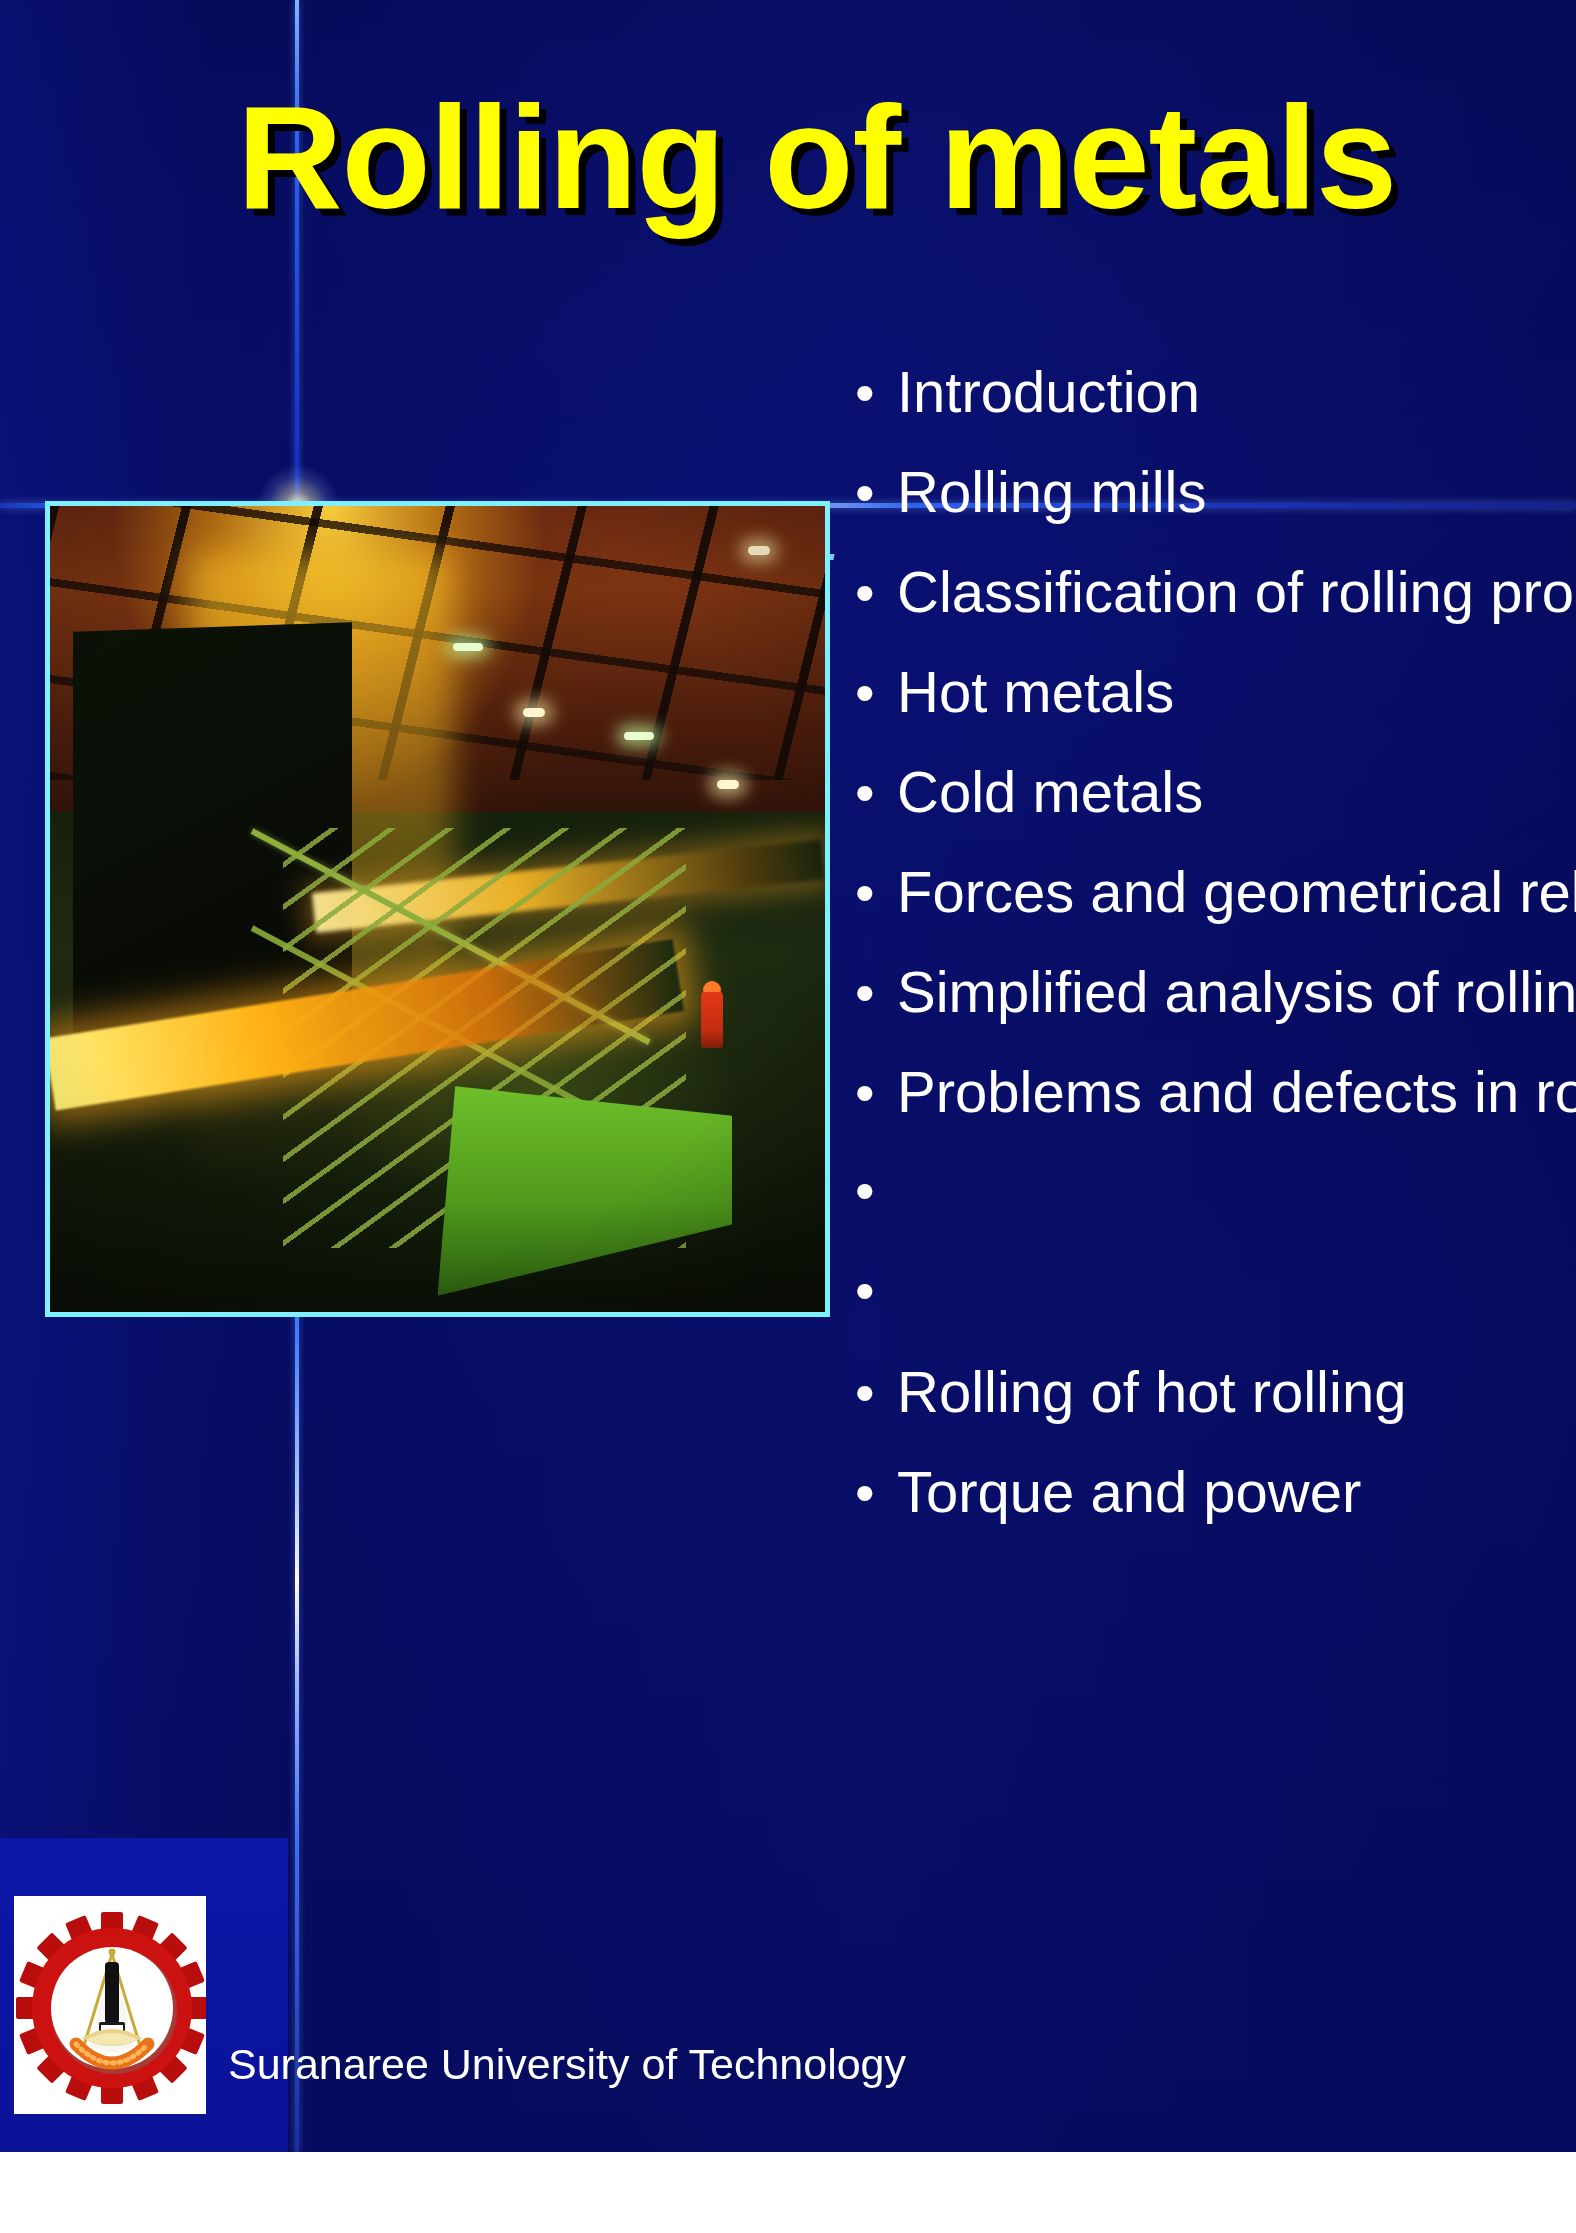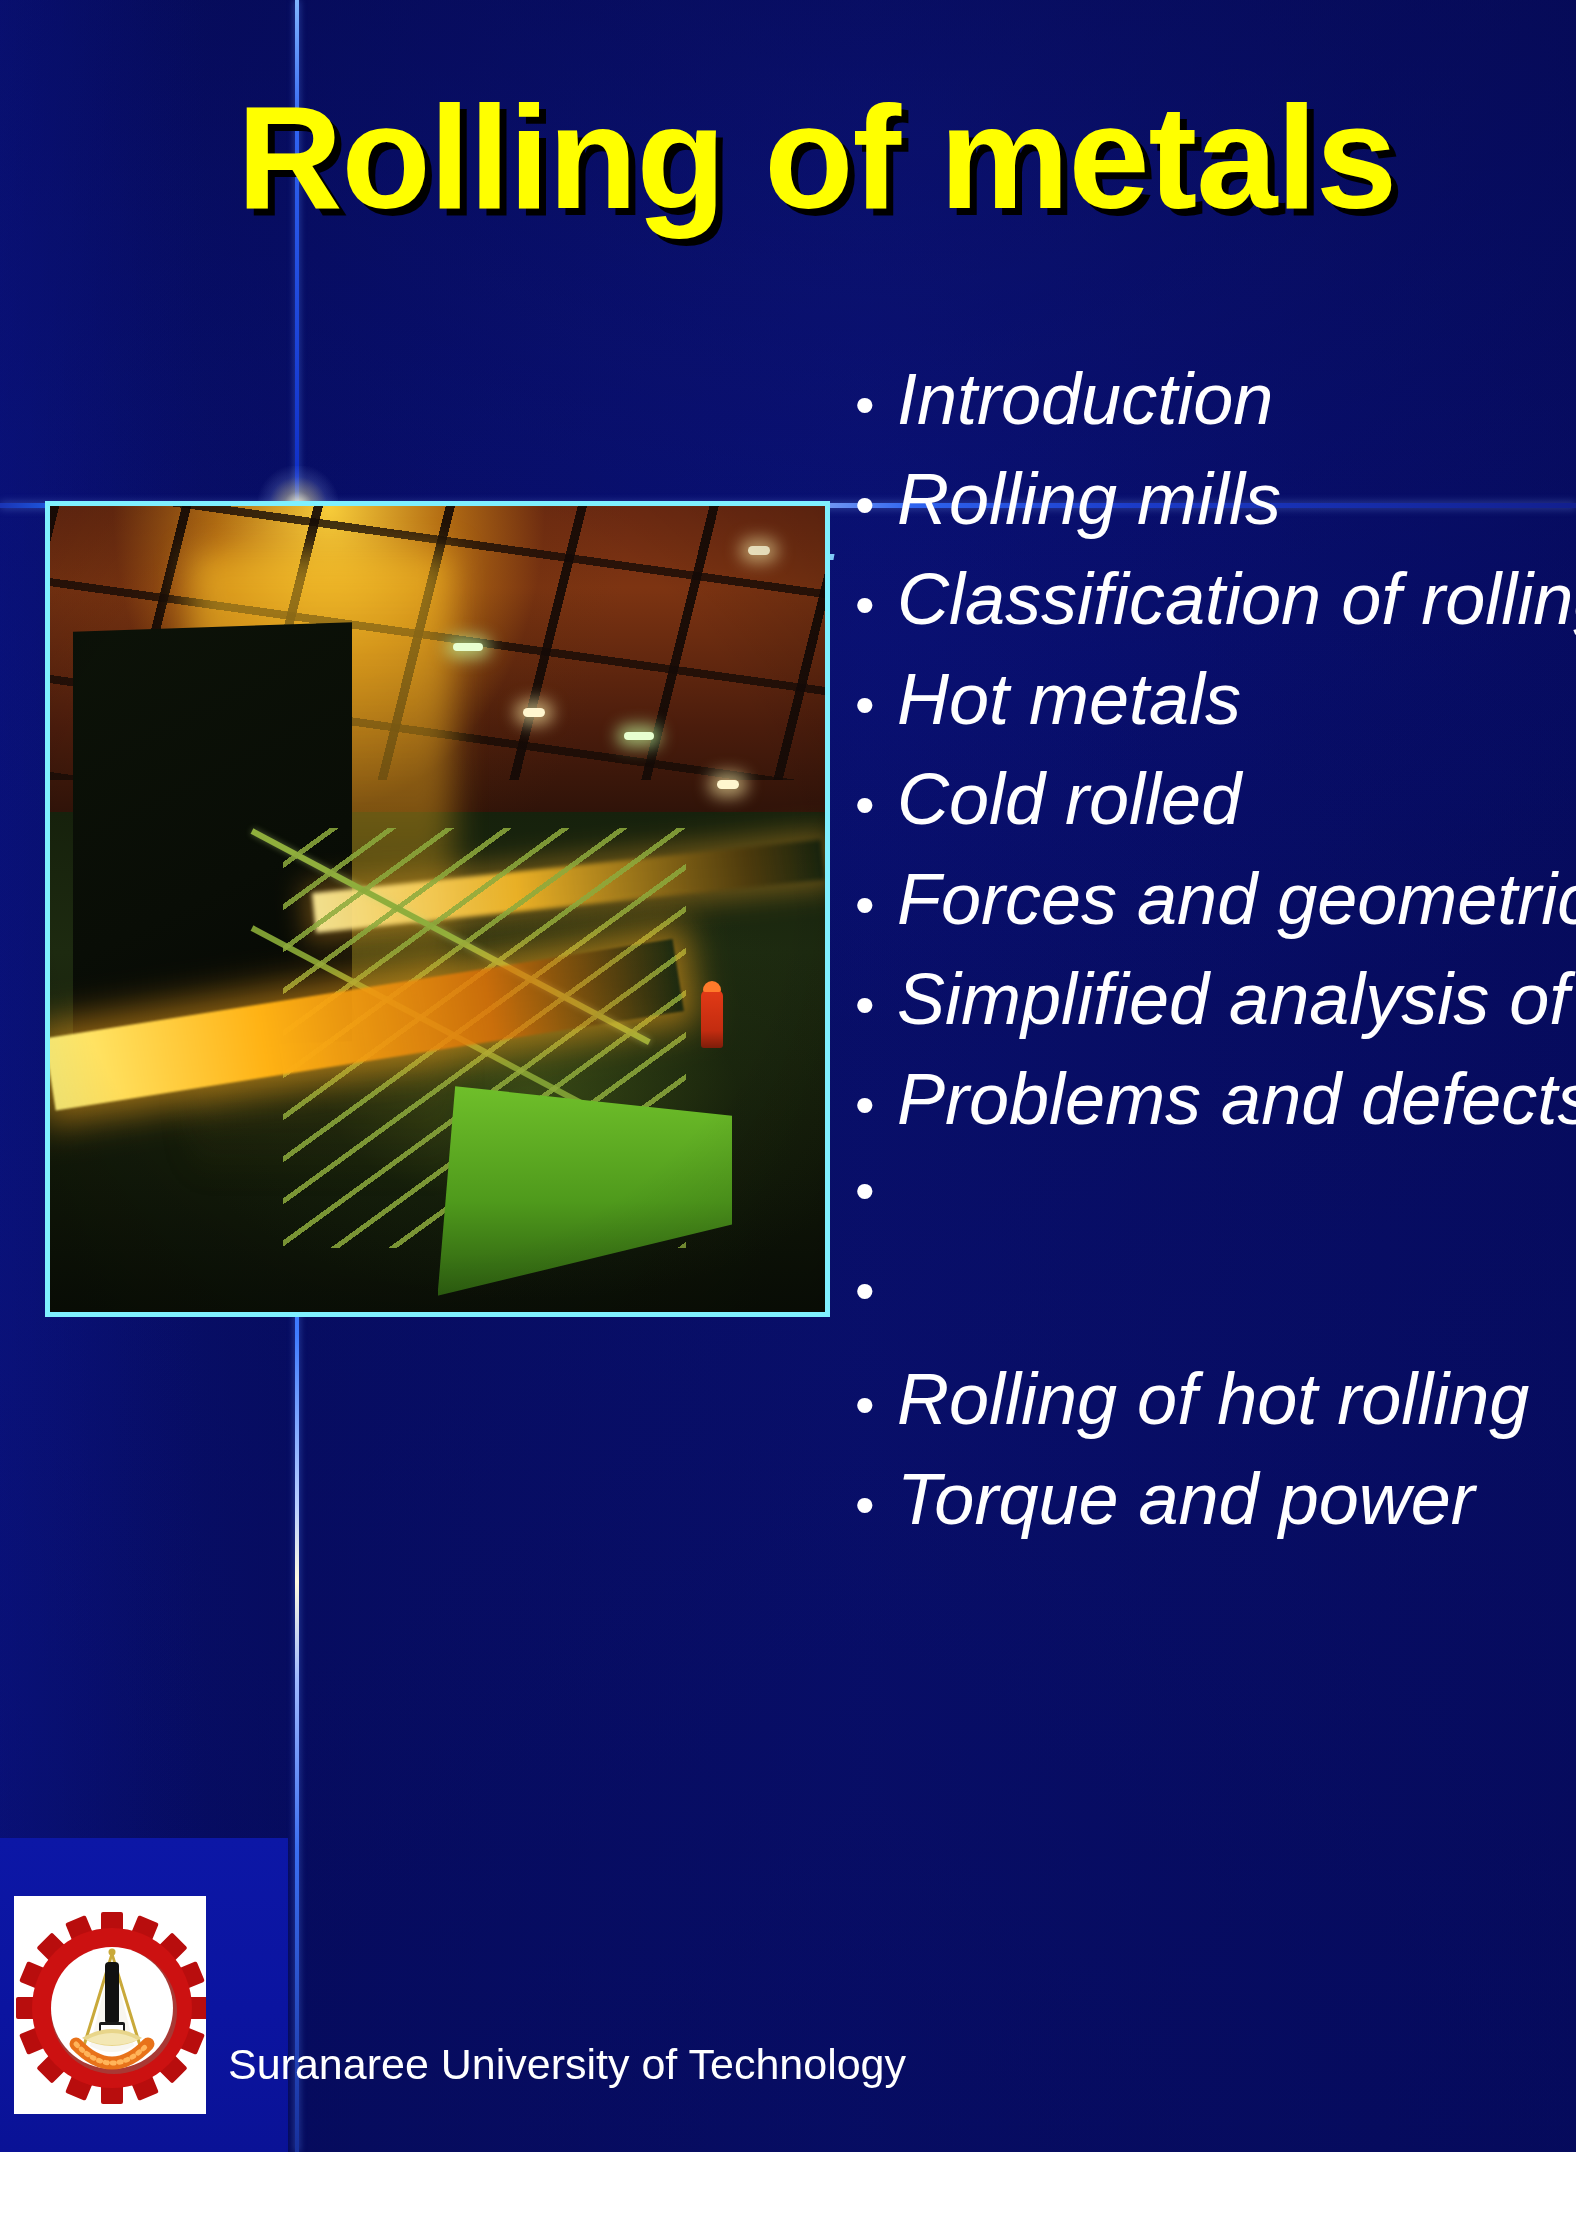--- a/index.html
+++ b/index.html
@@ -59,21 +59,21 @@
   .subjects{position:absolute;left:248px;top:529px;white-space:nowrap;
     font-size:64px;font-weight:bold;font-style:italic;color:#7fc9f7;
     letter-spacing:-0.5px;}
   .subjects-rule{position:absolute;left:250px;top:614px;width:560px;height:9px;background:#7fc9f7;}
 
   
   .bullets{position:absolute;left:855px;top:363px;width:760px;}
   .bullet{display:flex;align-items:baseline;height:100px;white-space:nowrap;}
   .bullet .dot{flex:0 0 auto;width:42px;font-size:56px;line-height:1;color:#ffffff;
     font-style:normal;text-align:left;}
-  .bullet .txt{font-size:72px;font-style:italic;color:#ffffff;line-height:1;}
+  .bullet .txt{font-size:58px;color:#ffffff;line-height:1;}
 
   
   .photo-frame{position:absolute;left:45px;top:501px;width:785px;height:816px;
     border:5px solid #7ff0ff;box-sizing:border-box;overflow:hidden;background:#100800;}
   .photo{position:absolute;inset:0;overflow:hidden;}
 
   
   .ph-roofglow{position:absolute;left:0;top:0;width:100%;height:46%;
     background:
       radial-gradient(ellipse 300px 420px at 36% 0%, rgba(255,214,60,.95) 0%, rgba(222,150,20,.62) 38%, rgba(90,45,8,.15) 72%, rgba(0,0,0,0) 100%),
@@ -182,21 +182,21 @@
     <div class="bullet">
       <span class="dot">•</span>
       <span class="txt">Classification of rolling processes</span>
     </div>
     <div class="bullet">
       <span class="dot">•</span>
       <span class="txt">Hot metals</span>
     </div>
     <div class="bullet">
       <span class="dot">•</span>
-      <span class="txt">Cold rolled</span>
+      <span class="txt">Cold metals</span>
     </div>
     <div class="bullet">
       <span class="dot">•</span>
       <span class="txt">Forces and geometrical relationships in rolling</span>
     </div>
     <div class="bullet">
       <span class="dot">•</span>
       <span class="txt">Simplified analysis of rolling load</span>
     </div>
     <div class="bullet">

